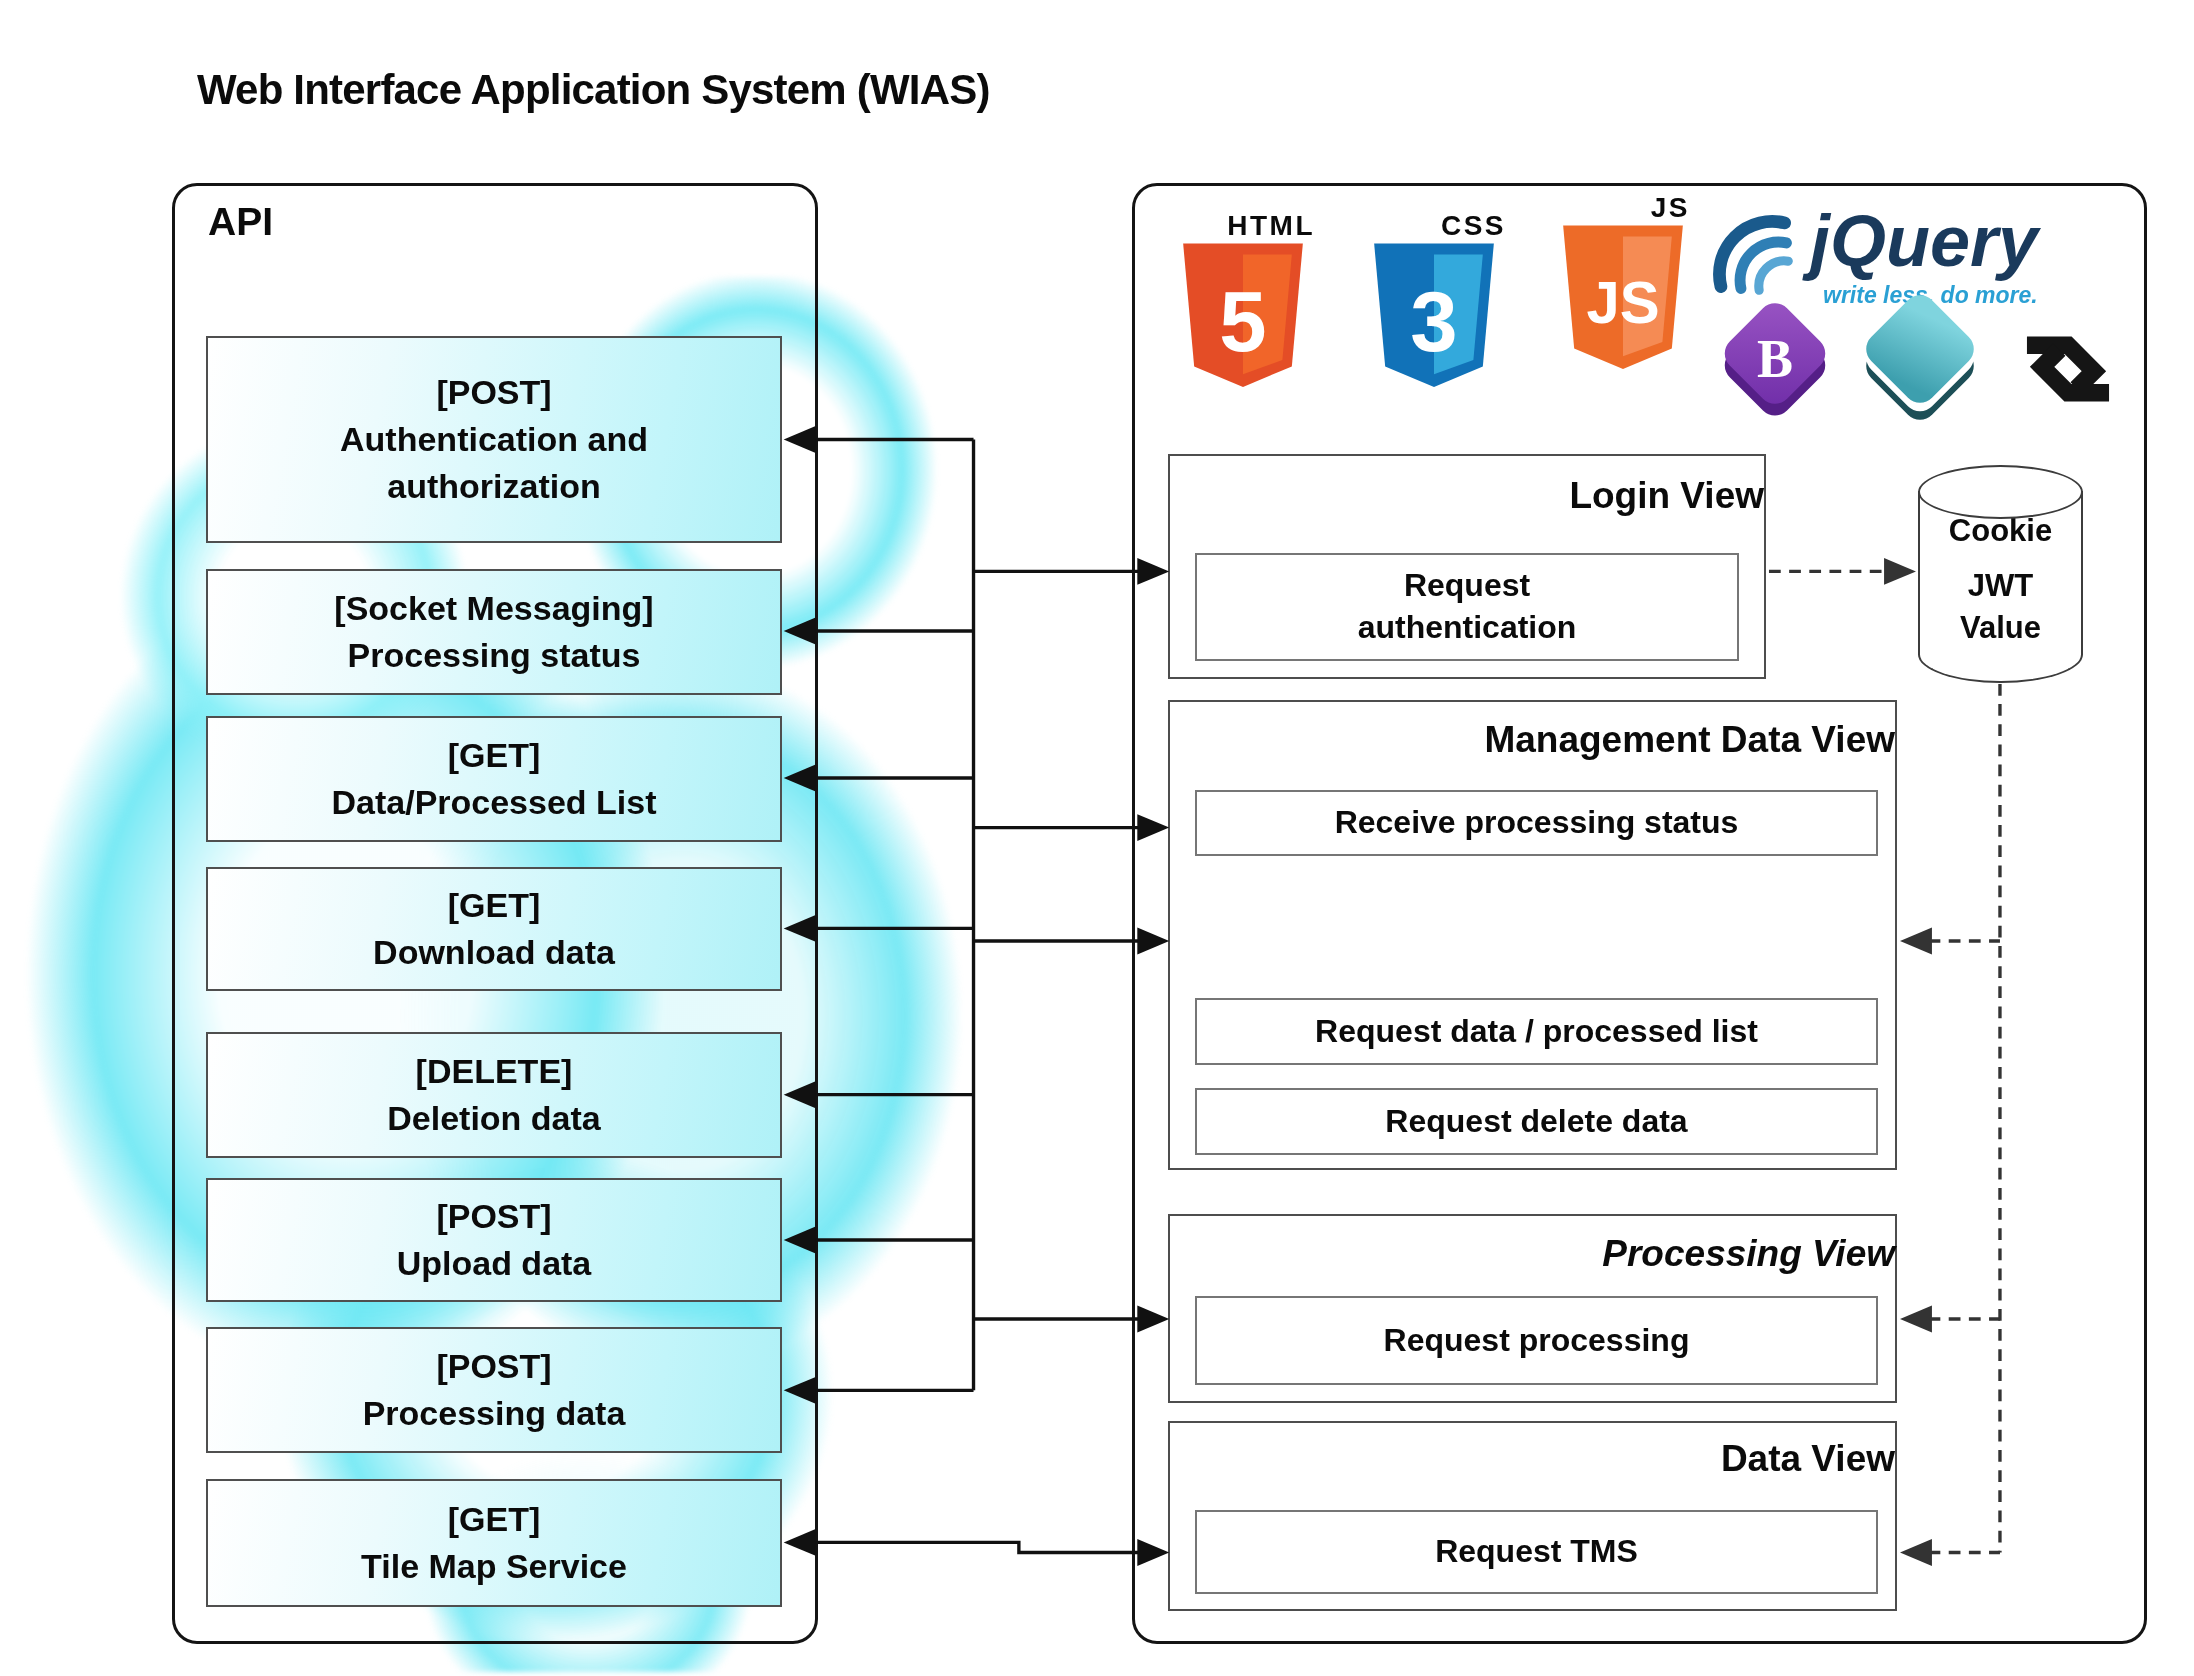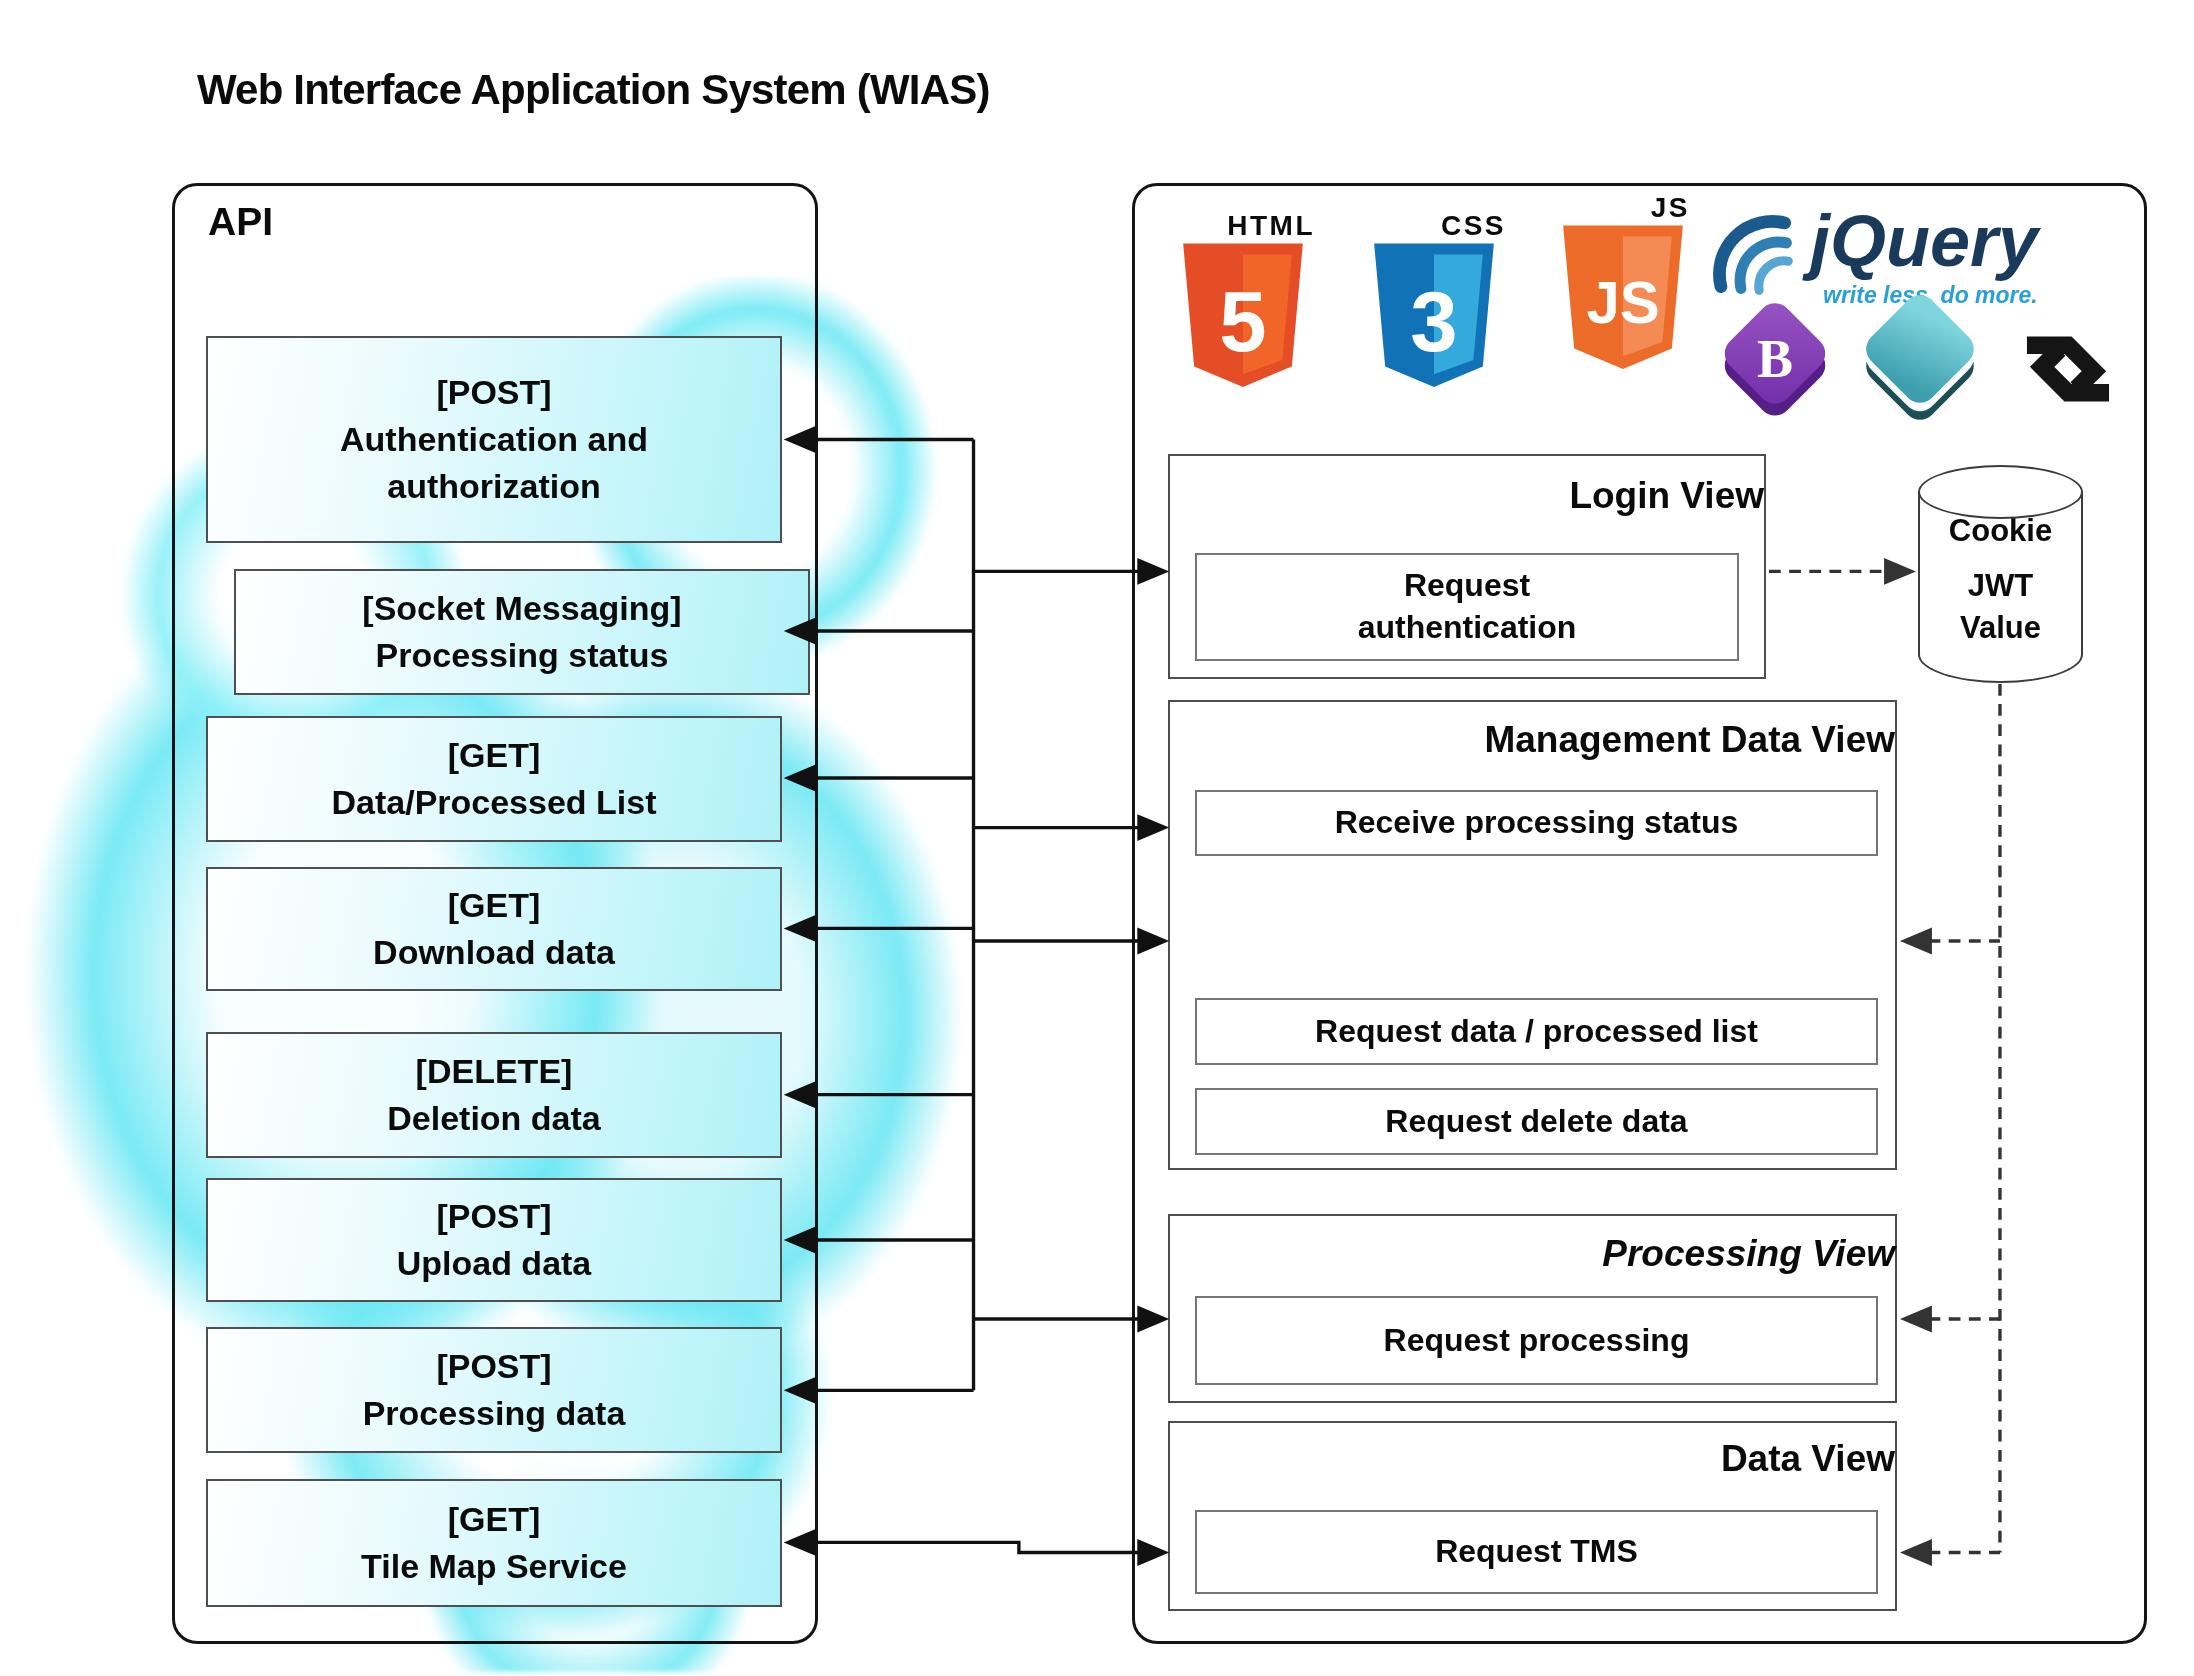--- a/index.html
+++ b/index.html
@@ -56,21 +56,21 @@
 
   <div class="abs" id="cloud"></div>
 
   <div class="abs panel" id="api-panel"></div>
   <div class="abs" id="api-label">API</div>
 
   <div class="abs ep" style="top:336px;height:207px;">
     <span>[POST]</span>
     <span style="max-width:470px;">Authentication and authorization</span>
   </div>
-  <div class="abs ep" style="top:569px;height:126px;margin-left:28px;">
+  <div class="abs ep" style="top:569px;height:126px;">
     <span>[Socket Messaging]</span>
     <span>Processing status</span>
   </div>
   <div class="abs ep" style="top:716px;height:126px;">
     <span>[GET]</span>
     <span>Data/Processed List</span>
   </div>
   <div class="abs ep" style="top:867px;height:124px;">
     <span>[GET]</span>
     <span>Download data</span>

